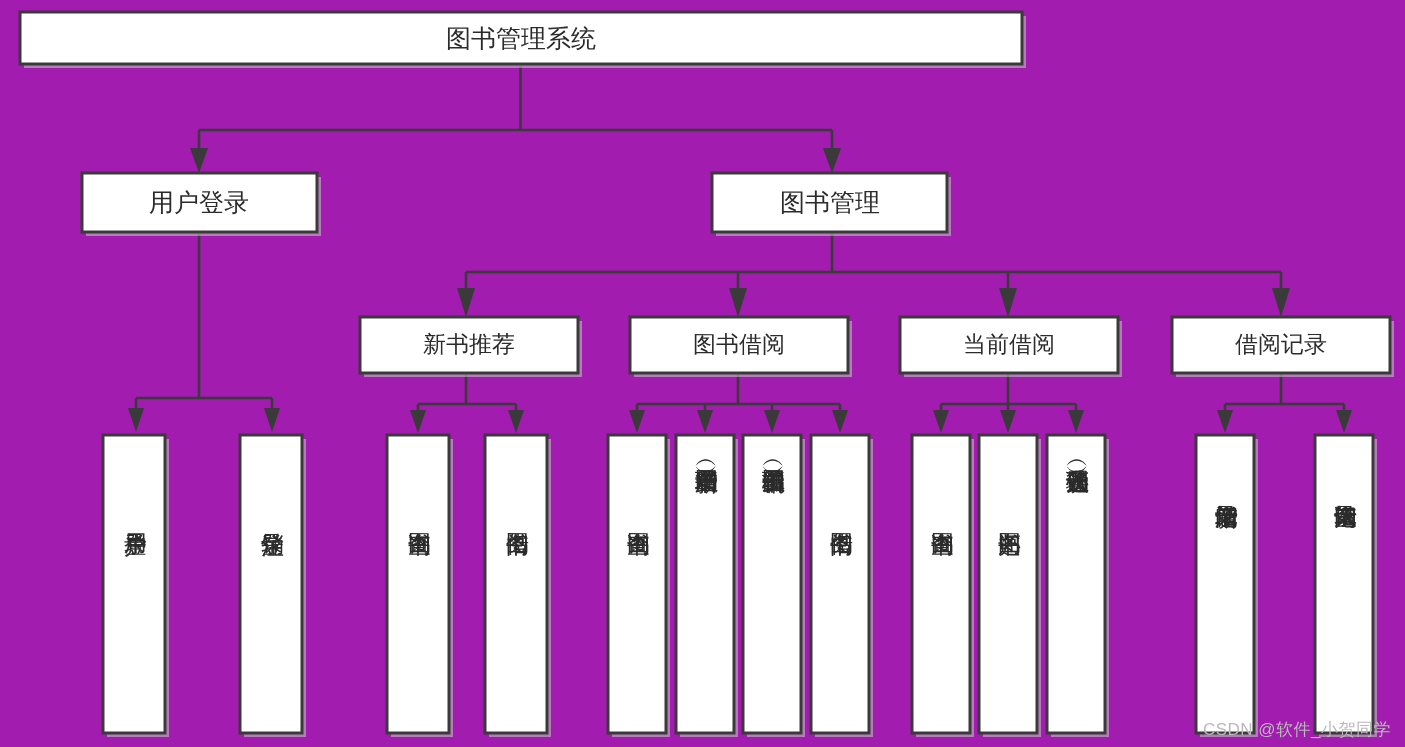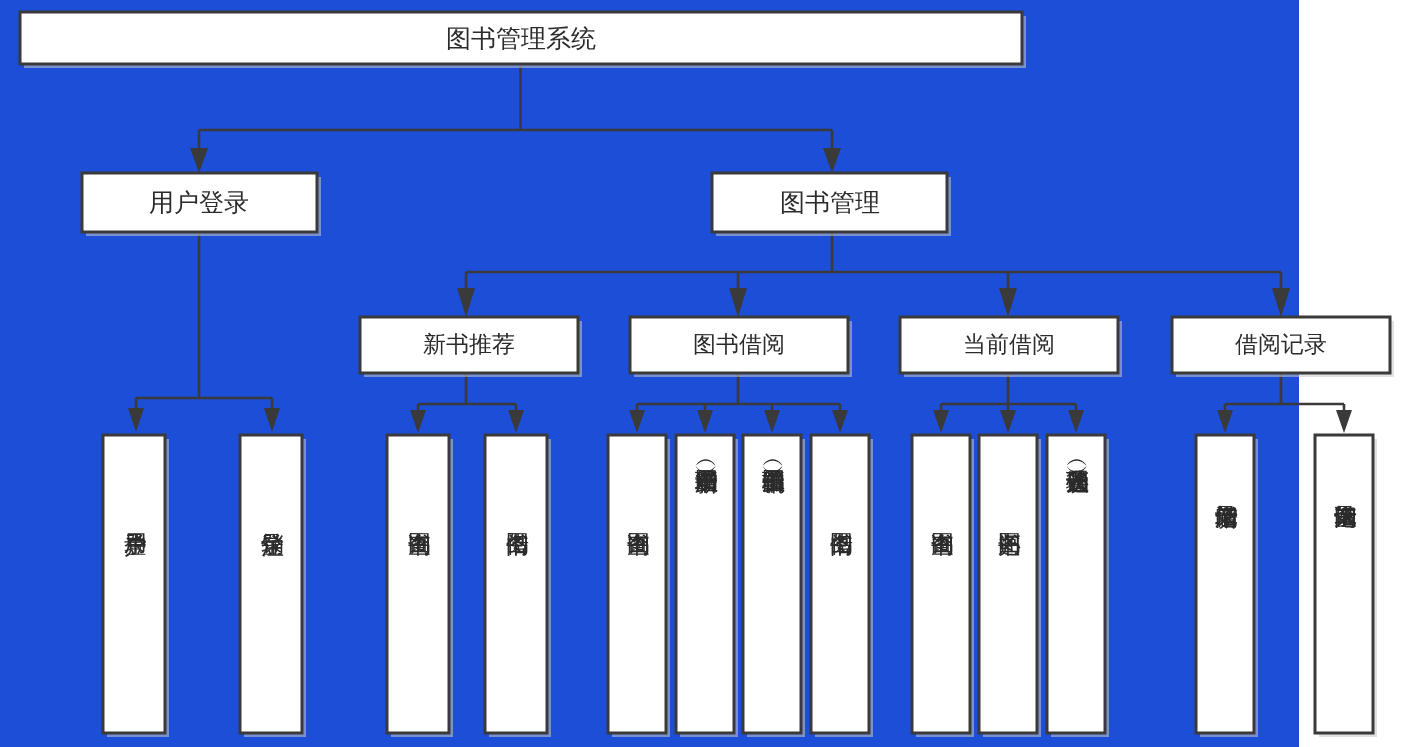--- a/index.html
+++ b/index.html
@@ -1,20 +1,20 @@
 <!DOCTYPE html>
 <html><head>
 <meta charset="utf-8">
 <style>
   html,body{margin:0;padding:0;background:#ffffff;}
   body{
     font-family:"Liberation Sans","DejaVu Sans",sans-serif;
     width:1405px;height:747px;overflow:hidden;
   }
-  #diagram-root{position:relative;width:1299px;height:747px;background:#1d4ed8;}
+  #diagram-root{position:relative;width:1405px;height:747px;background:#a21caf;}
   svg.diagram{position:absolute;left:0;top:0;width:1405px;height:747px;}
 
   .node-rect{fill:#ffffff;stroke:#3a3a3a;stroke-width:3;}
   .node-shadow{fill:#c9c9c9;stroke:none;opacity:.55;}
   .connector{stroke:#3a3a3a;stroke-width:2.6;fill:none;}
   .arrow-head{fill:#3a3a3a;stroke:none;}
 
   .node-label{
     fill:#2b2b2b;
     font-family:"Liberation Sans","DejaVu Sans",sans-serif;
@@ -212,13 +212,14 @@
       <text class="node-label label-v" x="1225" y="487" writing-mode="tb">新增借阅记录</text>
     </g>
     <g>
       <rect class="node-shadow" x="1319" y="439" width="58" height="298"></rect>
       <rect class="node-rect" x="1315" y="435" width="58" height="298"></rect>
       <text class="node-label label-v" x="1344" y="487" writing-mode="tb">查询借阅记录</text>
     </g>
 
   </svg>
 
+  <div class="watermark">CSDN @软件_小贺同学</div>
 </div>
 
 </body></html>

